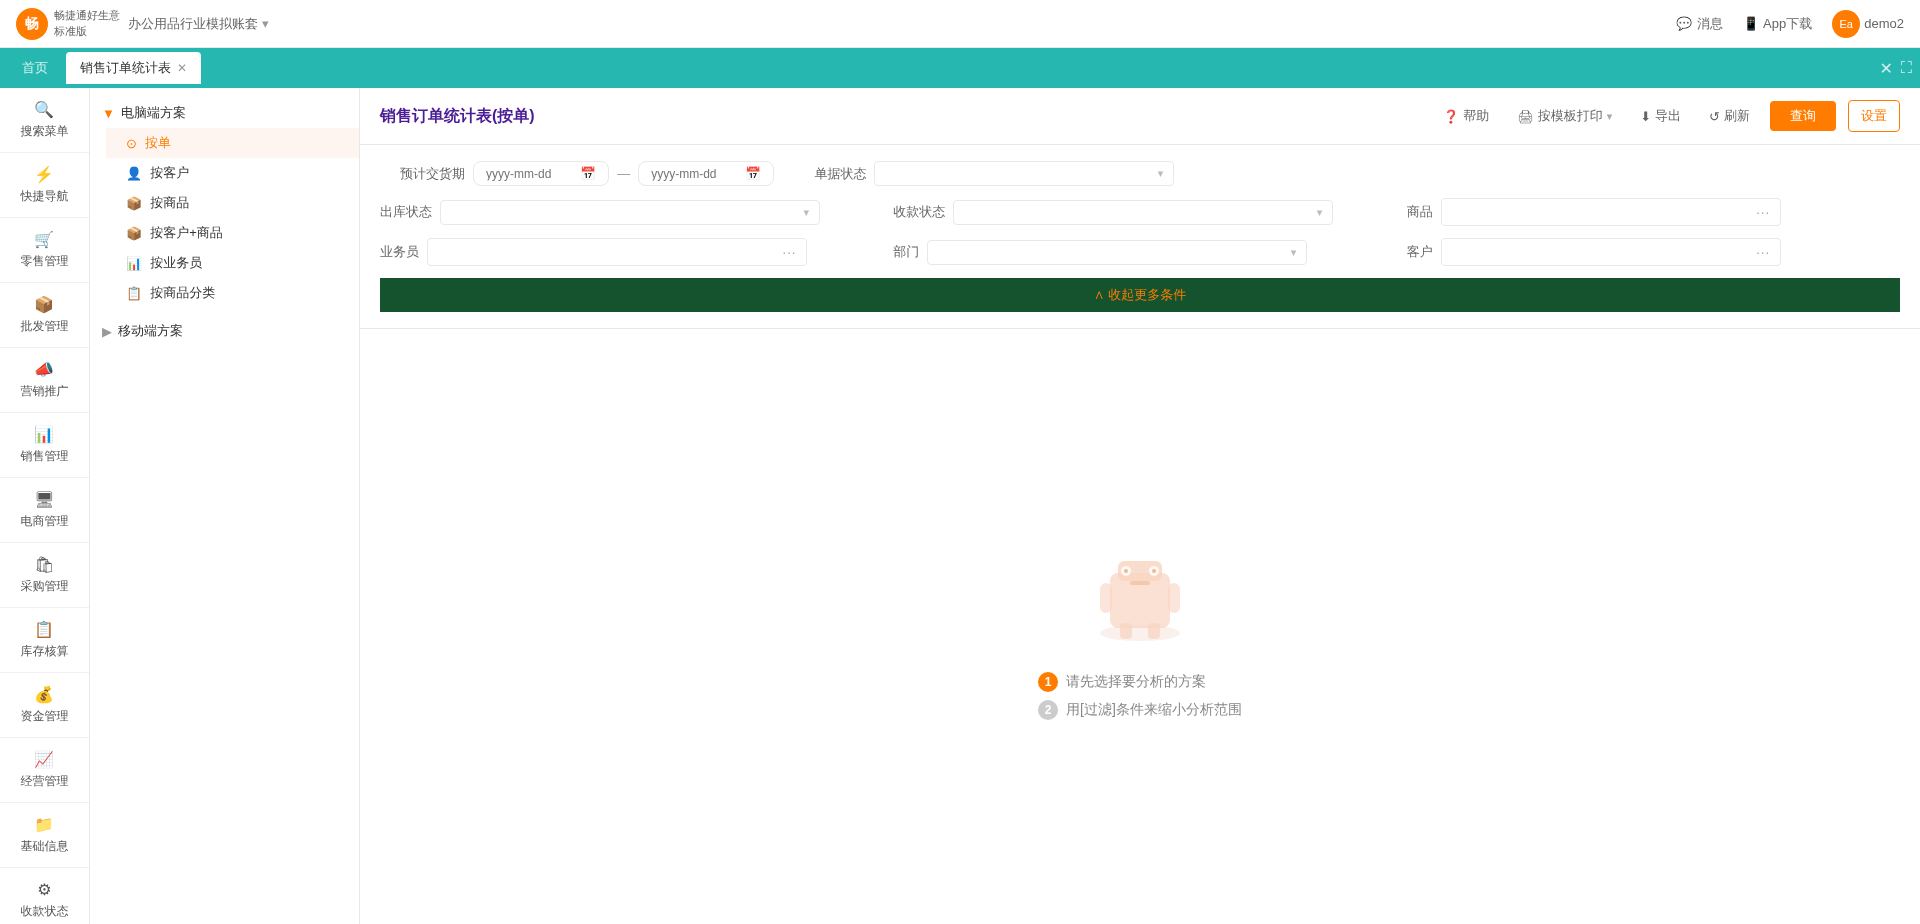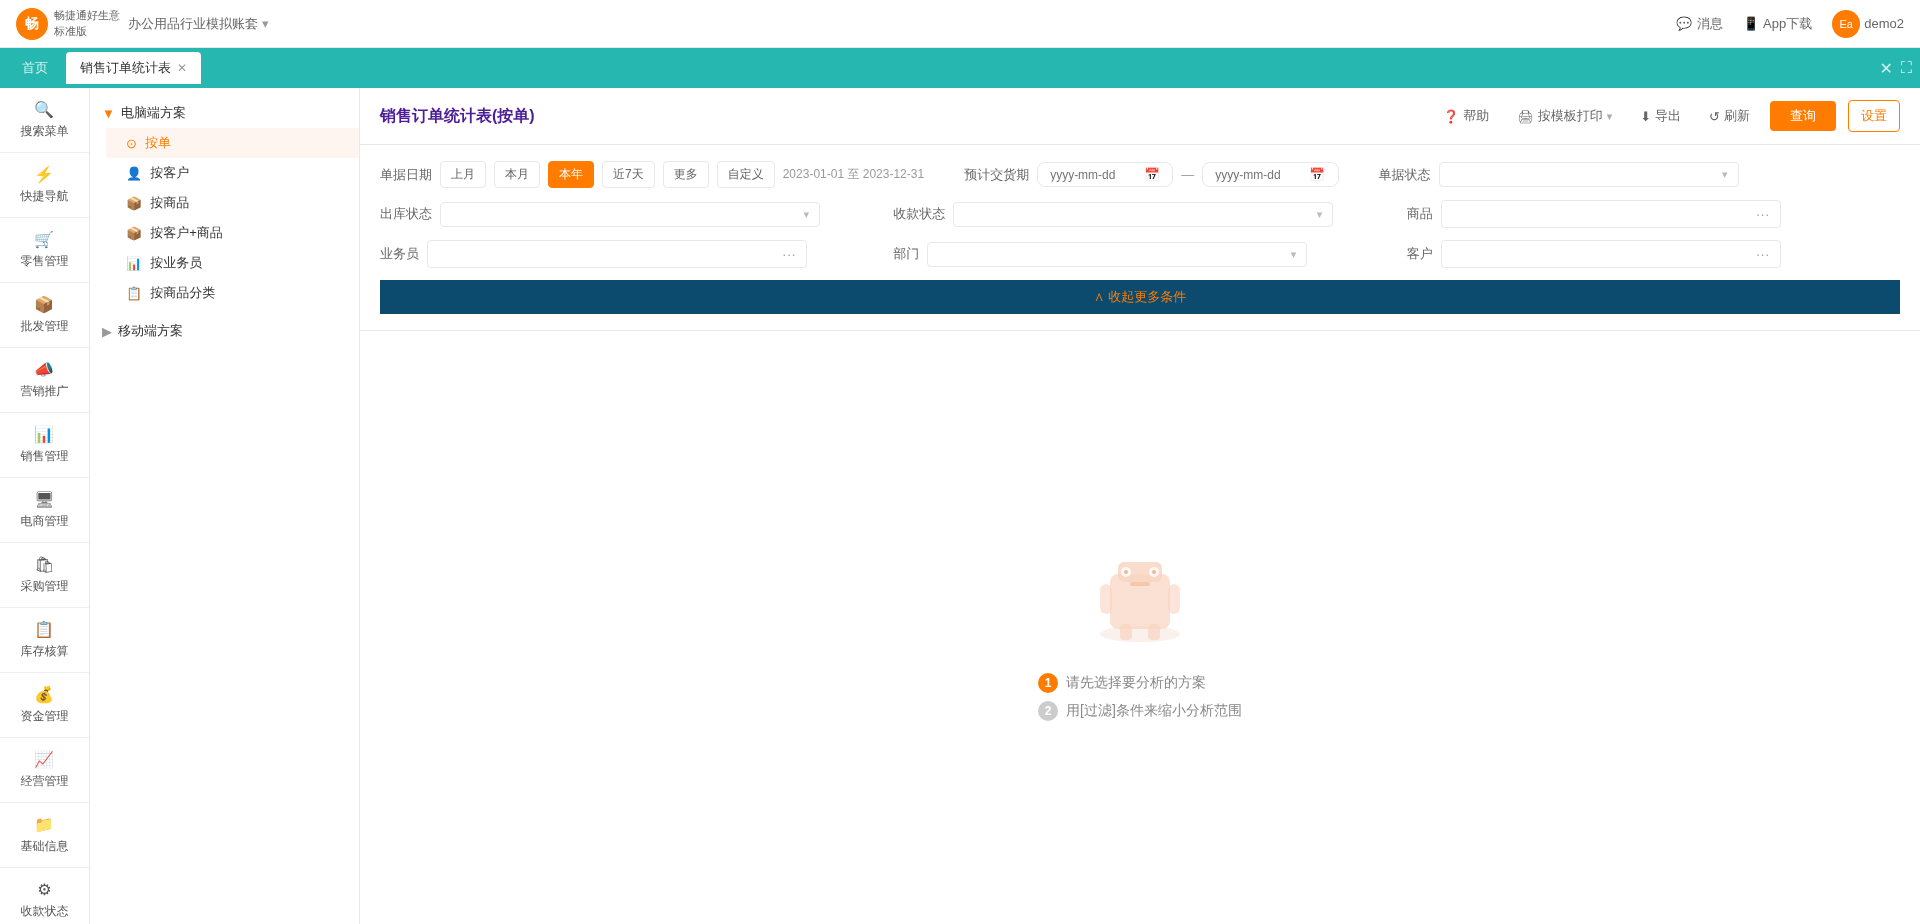--- a/index.html
+++ b/index.html
@@ -198,21 +198,21 @@
     .dropdown-arrow { color: #bbb; font-size: 11px; }
 
     .more-dots { color: #aaa; cursor: pointer; font-size: 14px; }
 
     .collapse-btn {
       text-align: center;
       padding: 8px;
       color: #ff7c00;
       font-size: 13px;
       cursor: pointer;
-      background: #0c4a6e;
+      background: #14532d;
     }
 
     
     .empty-state {
       flex: 1;
       display: flex;
       flex-direction: column;
       align-items: center;
       justify-content: center;
       gap: 16px;
@@ -402,32 +402,20 @@
           </div>
           <button class="query-btn">查询</button>
           <button class="settings-btn">设置</button>
         </div>
       </div>
 
       <div class="filter-area">
 
         <div class="filter-row">
 
-          <div class="filter-item">
-            <span class="filter-label">单据日期</span>
-            <div class="date-filter">
-              <button class="date-btn">上月</button>
-              <button class="date-btn">本月</button>
-              <button class="date-btn active">本年</button>
-              <button class="date-btn">近7天</button>
-              <button class="date-btn">更多</button>
-              <button class="date-btn">自定义</button>
-            </div>
-            <span class="date-range">2023-01-01 至 2023-12-31</span>
-          </div>
 
           <div class="filter-item" style="margin-left:20px;">
             <span class="filter-label">预计交货期</span>
             <div class="date-input-wrap">
               <input type="text" class="filter-input" style="border: none; padding: 0px; width: 90px;" placeholder="yyyy-mm-dd">
               <span style="color:#ccc;cursor:pointer;">📅</span>
             </div>
             <span class="date-dash">—</span>
             <div class="date-input-wrap">
               <input type="text" class="filter-input" style="border: none; padding: 0px; width: 90px;" placeholder="yyyy-mm-dd">

